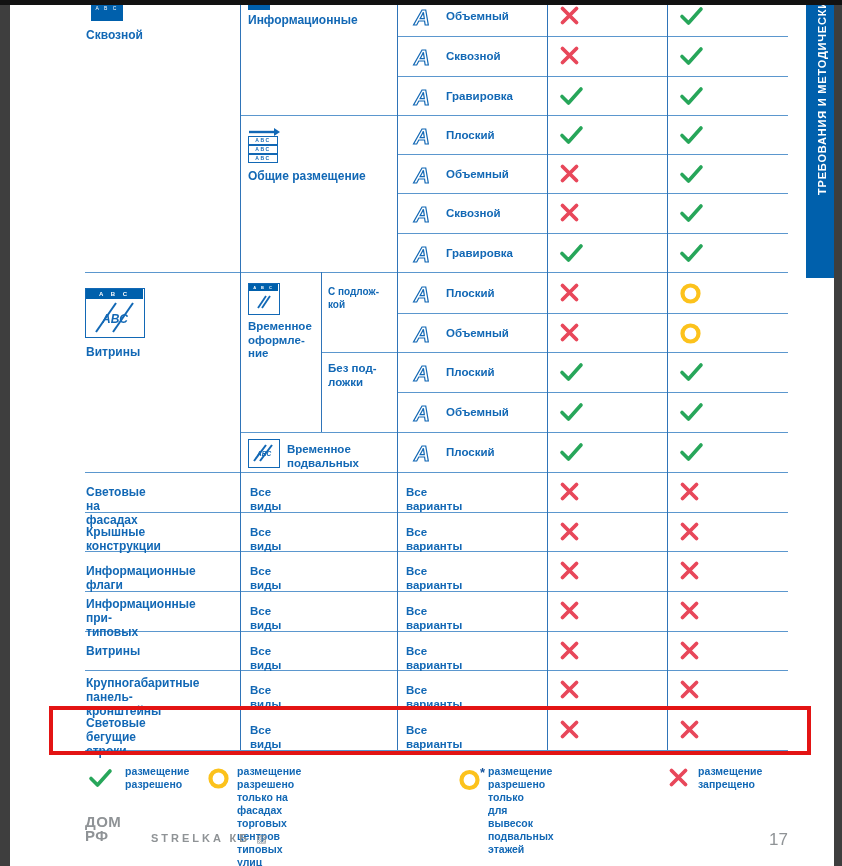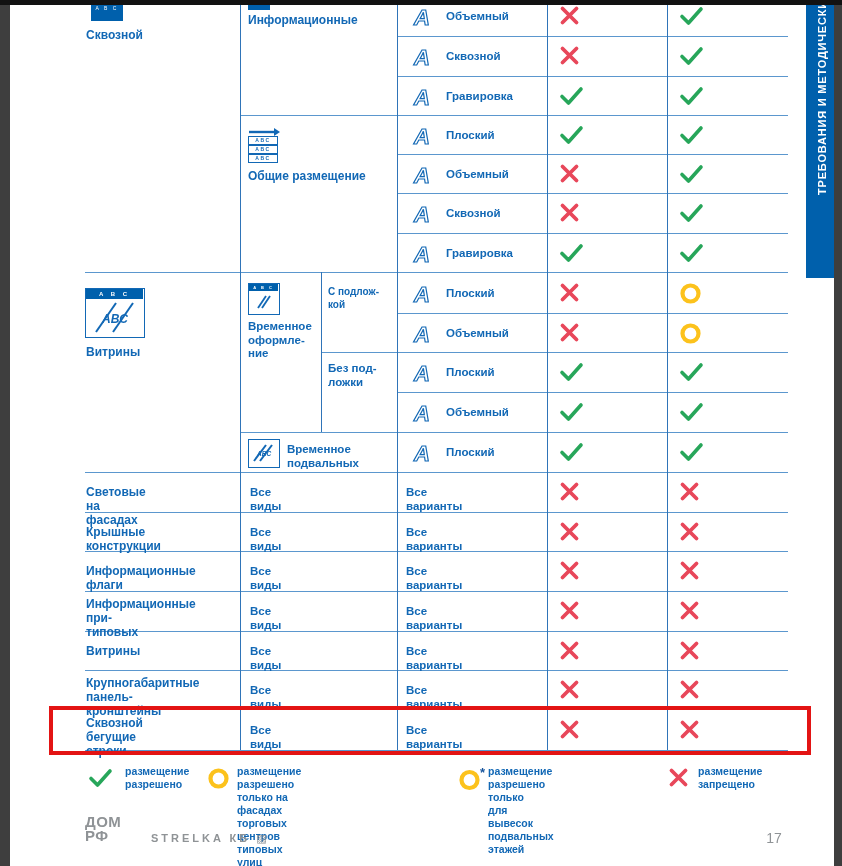--- a/index.html
+++ b/index.html
@@ -256,21 +256,21 @@
         <div style="position: absolute; left: 240px; top: 677.5px; font-size: 11.5px; line-height: 14px; color: rgb(18, 104, 181); font-weight: bold; white-space: pre-line;">Все виды</div>
         <div style="position: absolute; left: 396px; top: 677.5px; font-size: 11.5px; line-height: 14px; color: rgb(18, 104, 181); font-weight: bold; white-space: pre-line;">Все варианты</div>
         <div style="position: absolute; left: 549px; top: 673.5px; width: 26px; height: 23px;"><svg width="21" height="21" viewBox="0 0 21 21">
             <path d="M3.5 3.5 L17.5 17.5 M17.5 3.5 L3.5 17.5" fill="none" stroke="#e8475a" stroke-width="3.8" stroke-linecap="round"></path>
           </svg></div>
         <div style="position: absolute; left: 669px; top: 673.5px; width: 26px; height: 23px;"><svg width="21" height="21" viewBox="0 0 21 21">
             <path d="M3.5 3.5 L17.5 17.5 M17.5 3.5 L3.5 17.5" fill="none" stroke="#e8475a" stroke-width="3.8" stroke-linecap="round"></path>
           </svg></div>
       </div>
       <div style="position: absolute; left: 0px; top: 0px;">
-        <div style="position: absolute; left: 76px; top: 710.5px; font-size: 12px; line-height: 14px; color: rgb(18, 104, 181); font-weight: bold; white-space: pre-line;">Сквозной бегущие
+        <div style="position: absolute; left: 76px; top: 710.5px; font-size: 12px; line-height: 14px; color: rgb(18, 104, 181); font-weight: bold; white-space: pre-line;">Световые бегущие
 строки</div>
         <div style="position: absolute; left: 240px; top: 717.5px; font-size: 11.5px; line-height: 14px; color: rgb(18, 104, 181); font-weight: bold; white-space: pre-line;">Все виды</div>
         <div style="position: absolute; left: 396px; top: 717.5px; font-size: 11.5px; line-height: 14px; color: rgb(18, 104, 181); font-weight: bold; white-space: pre-line;">Все варианты</div>
         <div style="position: absolute; left: 549px; top: 713.5px; width: 26px; height: 23px;"><svg width="21" height="21" viewBox="0 0 21 21">
             <path d="M3.5 3.5 L17.5 17.5 M17.5 3.5 L3.5 17.5" fill="none" stroke="#e8475a" stroke-width="3.8" stroke-linecap="round"></path>
           </svg></div>
         <div style="position: absolute; left: 669px; top: 713.5px; width: 26px; height: 23px;"><svg width="21" height="21" viewBox="0 0 21 21">
             <path d="M3.5 3.5 L17.5 17.5 M17.5 3.5 L3.5 17.5" fill="none" stroke="#e8475a" stroke-width="3.8" stroke-linecap="round"></path>
           </svg></div>
       </div>
@@ -356,16 +356,16 @@
 
   <div class="highlight-box" style="left:39px; top:701px; width:762px; height:49px;"></div>
 
   <div class="footer-gray" style="left:75px; top:810px; font-weight:bold; font-size:15px; line-height:14px; letter-spacing:0.5px;">
     <div>ДОМ</div>
     <div>РФ</div>
   </div>
   <div class="footer-gray" style="left:141px; top:827px; font-size:11px; letter-spacing:3px; font-weight:bold;"><span>STRELKA КБ</span>
     <span style="letter-spacing:0;">▨</span>
   </div>
-  <div class="footer-gray" style="left:750px; top:825px; width:28px; text-align:center; font-size:14px;">17</div>
+  <div class="footer-gray" style="left:750px; top:825px; width:28px; text-align:right; font-size:17px;">17</div>
 </div>
 
 <div class="top-strip"></div>
 
 </body></html>

